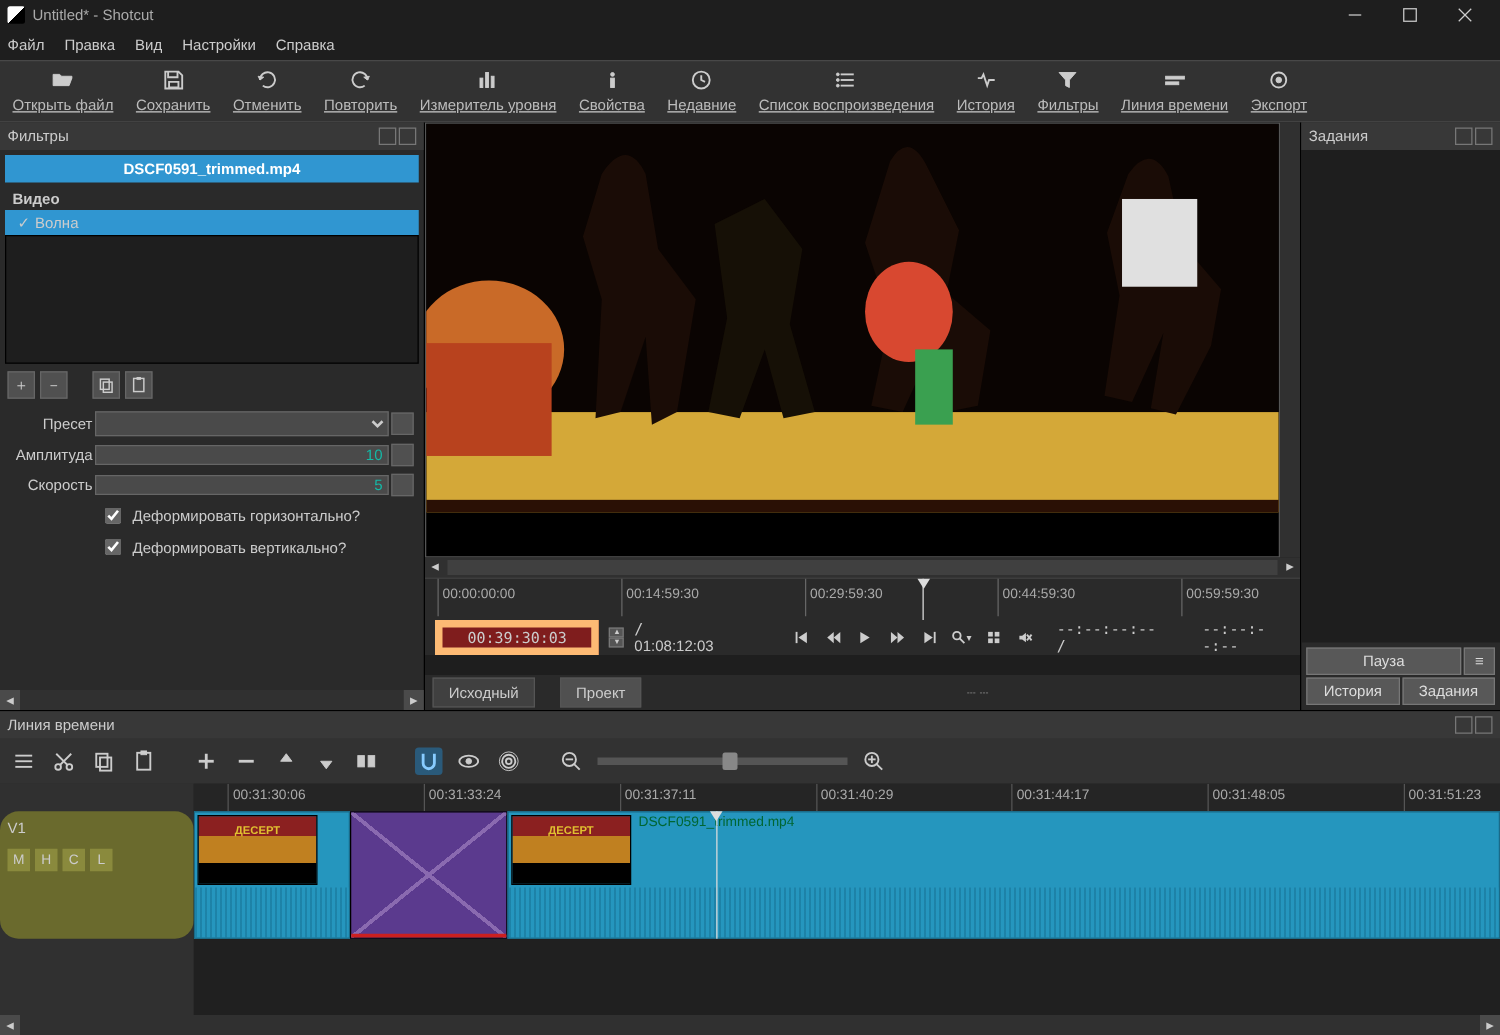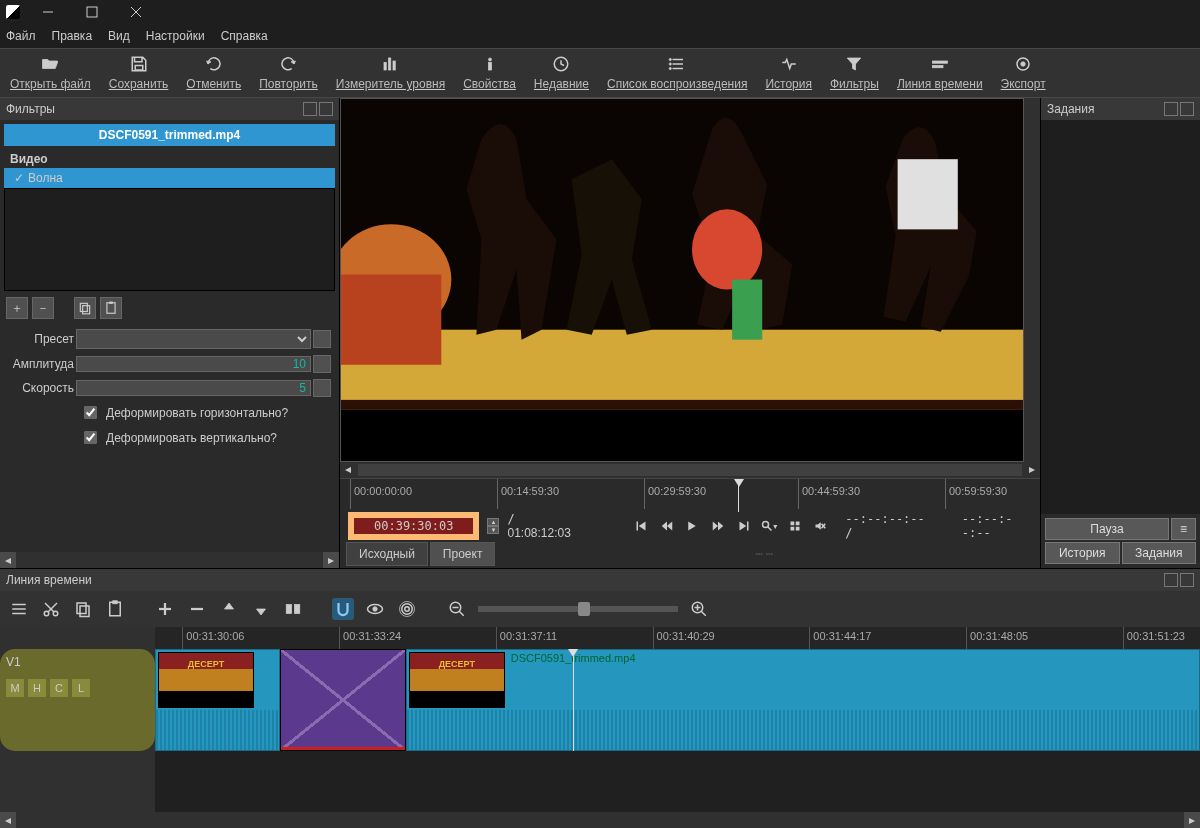--- a/index.html
+++ b/index.html
@@ -63,21 +63,21 @@
   .mini-timeline .playhead::after{content:"";position:absolute;left:-1px;top:0;bottom:0;width:1px;background:#ddd;}
   
   .transport{height:28px;display:flex;align-items:center;gap:8px;padding:0 8px;background:var(--bg);}
   .tc{font-family:monospace;}
   .tc-box{background:#7f1d1d;border:6px solid #fdba74;padding:1px 20px;}
   .spinner{display:flex;flex-direction:column;}
   .spinner span{width:12px;height:8px;background:#555;border:1px solid #777;font-size:6px;text-align:center;line-height:6px;cursor:pointer;}
   .trbtn{width:20px;height:20px;display:flex;align-items:center;justify-content:center;cursor:pointer;}
   .trbtn svg{width:12px;height:12px;fill:#ccc;}
   
-  .tabs{height:28px;display:flex;align-items:center;gap:2px;padding:2px 6px;background:var(--bg);}
+  .tabs{height:28px;display:flex;align-items:center;gap:20px;padding:2px 6px;background:var(--bg);margin-top:16px;}
   .tab{padding:4px 12px;background:#404040;border:1px solid #555;cursor:pointer;}
   .tab.active{background:#505050;}
   .dots{flex:1;text-align:center;color:#666;letter-spacing:3px;}
   
   .rpanel{width:160px;background:var(--bg);border-left:1px solid #000;display:flex;flex-direction:column;}
   .rpanel .body{flex:1;background:var(--bg-dark);}
   .rpanel .bottom{display:flex;flex-direction:column;gap:2px;padding:4px;}
   .rpanel .bottom .row{display:flex;gap:2px;}
   .rpanel button{background:#585858;border:1px solid #777;color:#ddd;padding:3px 8px;cursor:pointer;flex:1;}
   .rpanel button.sq{flex:0 0 24px;}
@@ -110,20 +110,21 @@
   .transition::after{content:"";position:absolute;left:0;right:0;bottom:0;height:3px;background:#cc2020;}
   .tl-playhead{position:absolute;top:0;bottom:0;width:1px;background:#ddd;}
   .tl-playhead::before{content:"";position:absolute;left:-5px;top:0;border:5px solid transparent;border-top:8px solid #ddd;}
   svg{overflow:visible;}
 </style>
 </head>
 <body>
 
 <div class="titlebar">
   <div class="logo"></div>
+  <div class="title">Untitled* - Shotcut</div>
   <div class="winbtn">
       <svg>
         <line x1="0" y1="5" x2="10" y2="5"></line>
       </svg>
     </div>
   <div class="winbtn">
       <svg>
         <rect x="0" y="0" width="10" height="10"></rect>
       </svg>
     </div>

